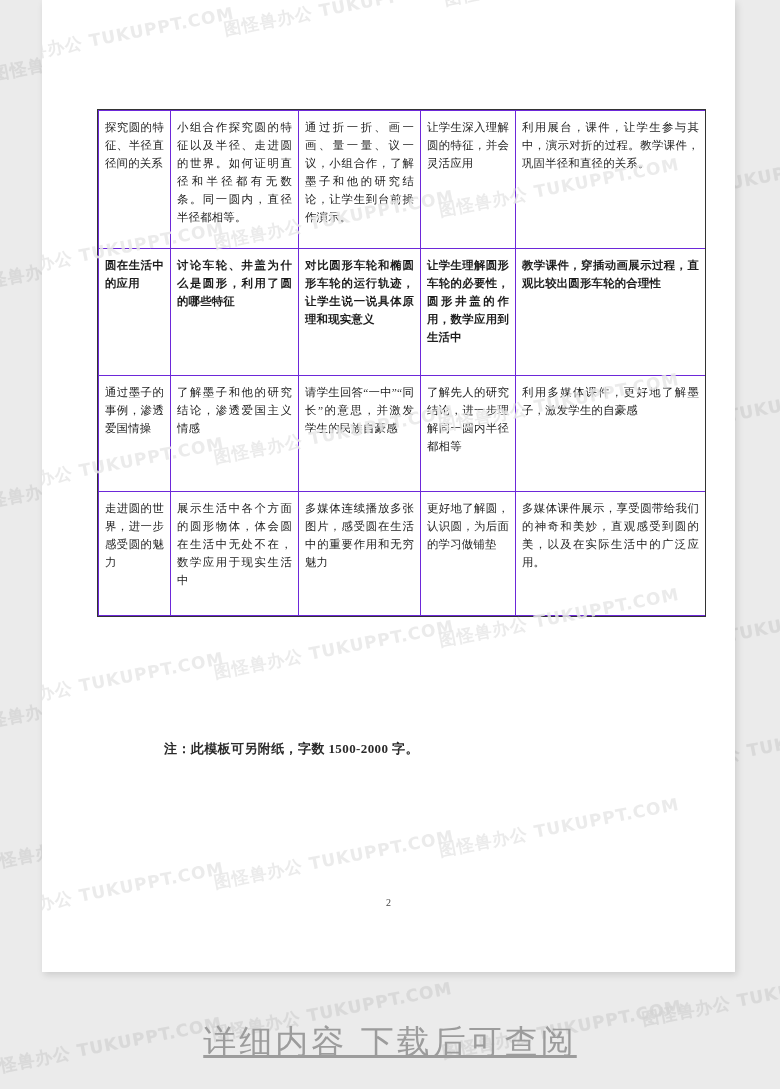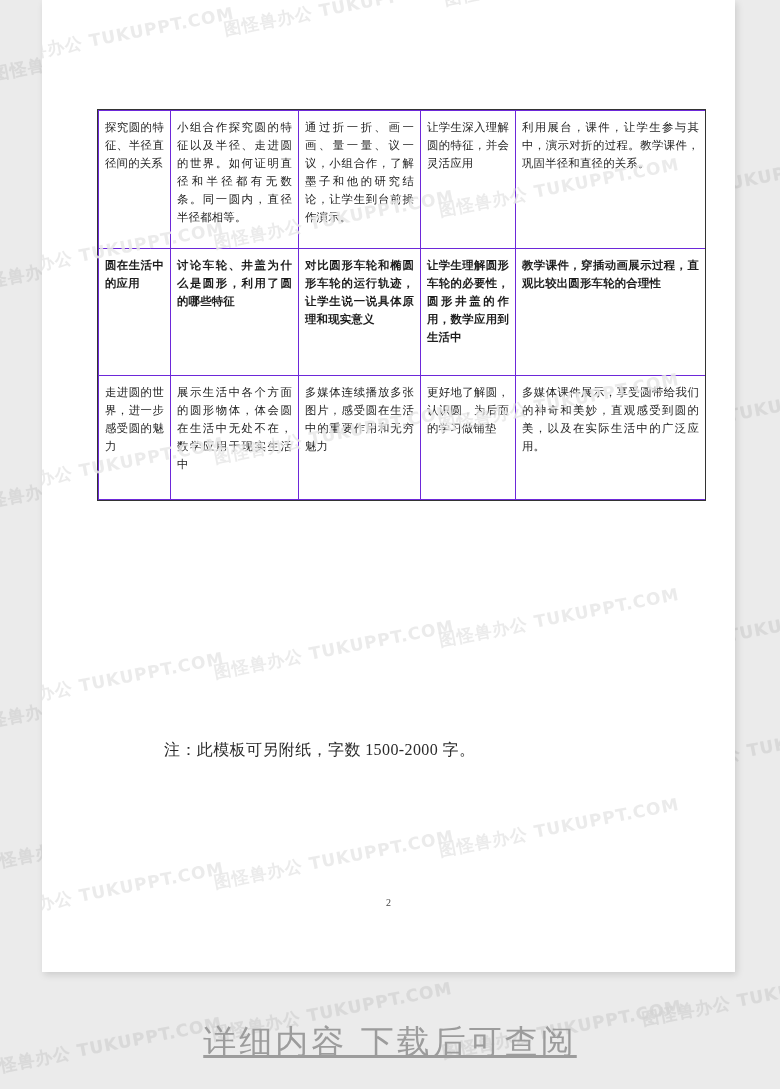--- a/index.html
+++ b/index.html
@@ -117,25 +117,26 @@
   .r2 td { height: 113px; font-weight: bold; }
   .r3 td { height: 102px; }
   .r4 td { height: 110px; }
   .r5 td { height: 110px; }
 
   
   .note {
     position: absolute;
     left: 122px;
     top: 740px;
-    font-size: 16px;
+    font-size: 13px;
     color: #2a2a2a;
     letter-spacing: 0.4px;
     z-index: 2;
     font-family: "Liberation Serif", "DejaVu Serif", serif;
+    font-weight: bold;
   }
 
   
   .page-num {
     position: absolute;
     left: 0;
     right: 0;
     top: 897px;
     text-align: center;
     font-size: 10px;
@@ -224,20 +225,27 @@
           <td>让学生深入理解圆的特征，并会灵活应用</td>
           <td>利用展台，课件，让学生参与其中，演示对折的过程。教学课件，巩固半径和直径的关系。</td>
         </tr>
         <tr class="r2">
           <td>圆在生活中的应用</td>
           <td>讨论车轮、井盖为什么是圆形，利用了圆的哪些特征</td>
           <td>对比圆形车轮和椭圆形车轮的运行轨迹，让学生说一说具体原理和现实意义</td>
           <td>让学生理解圆形车轮的必要性，圆形井盖的作用，数学应用到生活中</td>
           <td>教学课件，穿插动画展示过程，直观比较出圆形车轮的合理性</td>
         </tr>
+        <tr class="r3">
+          <td>通过墨子的事例，渗透爱国情操</td>
+          <td>了解墨子和他的研究结论，渗透爱国主义情感</td>
+          <td>请学生回答“一中”“同长”的意思，并激发学生的民族自豪感</td>
+          <td>了解先人的研究结论，进一步理解同一圆内半径都相等</td>
+          <td>利用多媒体课件，更好地了解墨子，激发学生的自豪感</td>
+        </tr>
         <tr class="r5">
           <td>走进圆的世界，进一步感受圆的魅力</td>
           <td>展示生活中各个方面的圆形物体，体会圆在生活中无处不在，数学应用于现实生活中</td>
           <td>多媒体连续播放多张图片，感受圆在生活中的重要作用和无穷魅力</td>
           <td>更好地了解圆，认识圆，为后面的学习做铺垫</td>
           <td>多媒体课件展示，享受圆带给我们的神奇和美妙，直观感受到圆的美，以及在实际生活中的广泛应用。</td>
         </tr>
       </tbody>
     </table>
   </div>

